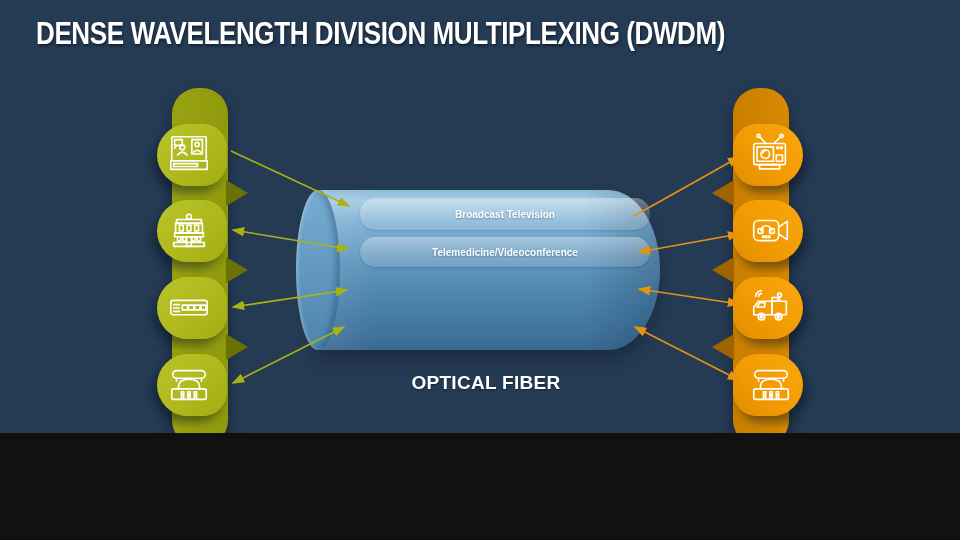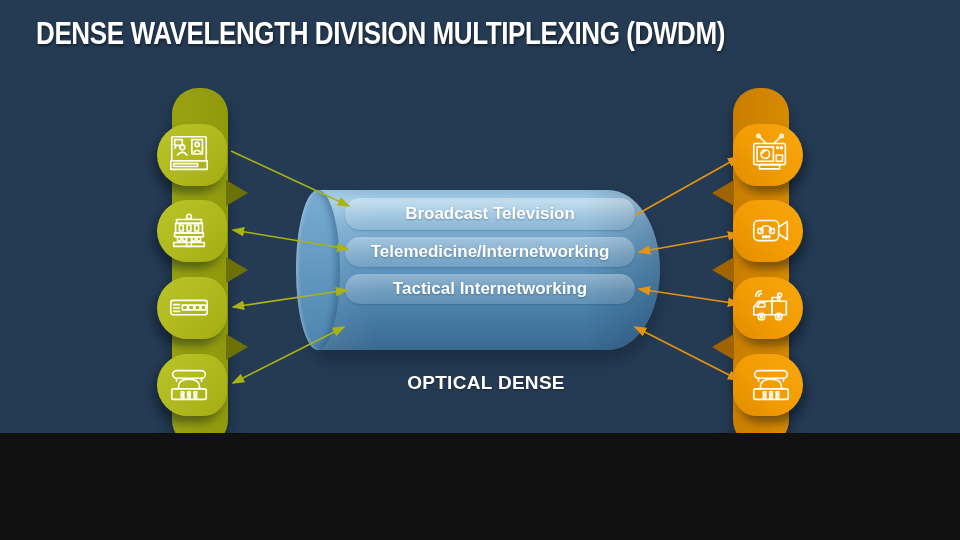--- a/index.html
+++ b/index.html
@@ -43,25 +43,25 @@
   
   .cyl-body{position:absolute;left:314px;top:190px;width:346px;height:160px;
     border-radius:8px 52px 52px 8px / 8px 80px 80px 8px;
     background:linear-gradient(180deg,#8fbcdb 0%,var(--cyl-top) 7%,#7fb0d3 22%,var(--cyl-mid) 48%,#4a81ab 72%,var(--cyl-low) 93%,#3a688f 100%);
     box-shadow:0 10px 16px rgba(5,12,22,.3);}
   .cyl-body::after{content:"";position:absolute;inset:0;border-radius:inherit;
     background:linear-gradient(90deg,rgba(255,255,255,.10),rgba(255,255,255,0) 18%,rgba(0,20,45,0) 78%,rgba(0,20,45,.22));}
   .cyl-cap{position:absolute;left:296px;top:190px;width:44px;height:160px;border-radius:50%;
     background:linear-gradient(180deg,var(--cap-top),var(--cap-bot));
     box-shadow:inset 2px 0 3px rgba(255,255,255,.28), inset -4px 0 6px rgba(0,35,70,.3);}
-  .pill{position:absolute;left:345px;width:290px;height:30px;border-radius:15px;
+  .pill{position:absolute;left:360px;width:290px;height:30px;border-radius:15px;
     background:linear-gradient(180deg,rgba(255,255,255,.34),rgba(255,255,255,.18) 55%,rgba(255,255,255,.12));
     box-shadow:0 1px 2px rgba(0,25,50,.18);
     display:flex;align-items:center;justify-content:center;
-    color:#fff;font-size:17px;font-weight:700;text-shadow:0 1px 2px rgba(0,35,70,.35);}
+    color:#fff;font-size:10px;font-weight:700;text-shadow:0 1px 2px rgba(0,35,70,.35);}
   .caption{position:absolute;left:300px;top:372px;width:372px;text-align:center;
     color:#fff;font-size:19px;font-weight:800;letter-spacing:.3px;
     text-shadow:0 1px 2px rgba(0,0,0,.4);}
 
   
   .arrows{position:absolute;left:0;top:0;pointer-events:none;}
   .la{stroke:var(--left-arrow);stroke-width:1.6;}
   .ra{stroke:var(--right-arrow);stroke-width:1.6;}
   .mhl{fill:var(--left-arrow);} .mhr{fill:var(--right-arrow);}
 </style>
@@ -211,23 +211,22 @@
     <div class="bump right" style="top:354px">
       <svg class="glyph">
           <use href="#icon-telephone"></use>
         </svg>
     </div>
   </div>
 
   <div class="cyl-body"></div>
   <div class="cyl-cap"></div>
   <div class="pill" style="top:198px;height:32px">Broadcast Television</div>
-  <div class="pill" style="top:237px">Telemedicine/Internetworking</div>
-  <div class="pill" style="top:274px">Tactical Internetworking</div>
-  <div class="caption">OPTICAL DENSE</div>
+  <div class="pill" style="top:237px">Telemedicine/Videoconference</div>
+  <div class="caption">OPTICAL FIBER</div>
 
   <svg class="arrows" width="960" height="540">
     <defs>
       <marker id="mL" markerWidth="9" markerHeight="8" refX="7" refY="4" orient="auto-start-reverse">
         <path class="mhl" d="M0,1 L8,4 L0,7 Z"></path>
       </marker>
       <marker id="mR" markerWidth="9" markerHeight="8" refX="7" refY="4" orient="auto-start-reverse">
         <path class="mhr" d="M0,1 L8,4 L0,7 Z"></path>
       </marker>
     </defs>

